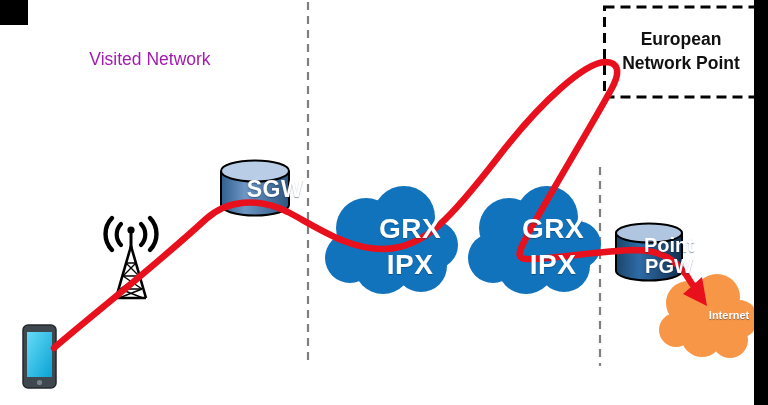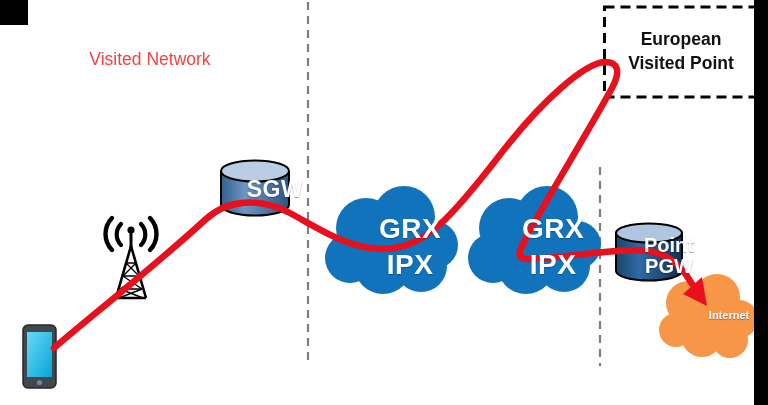--- a/index.html
+++ b/index.html
@@ -1,21 +1,21 @@
 <!DOCTYPE html>
 <html><head>
 <meta charset="utf-8">
 <style>
   html,body{margin:0;padding:0;background:#fff;}
   .canvas{
     position:relative;width:768px;height:405px;background:#ffffff;
     overflow:hidden;font-family:"Liberation Sans",sans-serif;
   }
   .svg-layer{position:absolute;left:0;top:0;}
-  .lbl{position:absolute;text-align:center;color:#ef4444;font-size:17.5px;line-height:1.35;}
+  .lbl{position:absolute;text-align:center;color:#a21caf;font-size:17.5px;line-height:1.35;}
   .lbl.bold{font-weight:bold;color:#111;}
   .node-lbl{position:absolute;text-align:center;color:#ffffff;font-weight:bold;
     text-shadow:0 1px 1px rgba(10,40,80,0.45);padding-left:20px;}
   .sgw-lbl{font-size:23px;line-height:1.0;letter-spacing:0.5px;}
   .grx-lbl{font-size:28px;line-height:1.28;letter-spacing:0.5px;}
   .pgw-lbl{font-size:20px;line-height:1.05;}
   .inet-lbl{font-size:11px;}
   .black-patch{position:absolute;background:#000;}
 </style>
 </head>
@@ -122,21 +122,21 @@
                C517 255, 515 260, 534 259
                C566 257, 600 251, 634 250
                C661 250, 678 259, 692 284" fill="none" stroke="#e8101c" stroke-width="6.5" stroke-linecap="round"></path>
       <polygon points="707,306 683,294 702,277" fill="#e8101c"></polygon>
     </g>
   </svg>
 
   <div class="lbl" style="left:70px;top:48px;width:160px;">Visited Network</div>
 
 
-  <div class="lbl bold" style="left:612px;top:28px;width:138px;">European Visited Point</div>
+  <div class="lbl bold" style="left:612px;top:28px;width:138px;">European Network Point</div>
 
 
   <div class="node-lbl sgw-lbl" style="left:223px;top:178px;width:64px;">SGW</div>
 
   <div class="node-lbl grx-lbl" style="left:353px;top:211px;width:74px;">GRX IPX</div>
 
   <div class="node-lbl grx-lbl" style="left:496px;top:211px;width:74px;">GRX IPX</div>
 
   <div class="node-lbl pgw-lbl" style="left:616px;top:235px;width:66px;">Point PGW</div>
 

